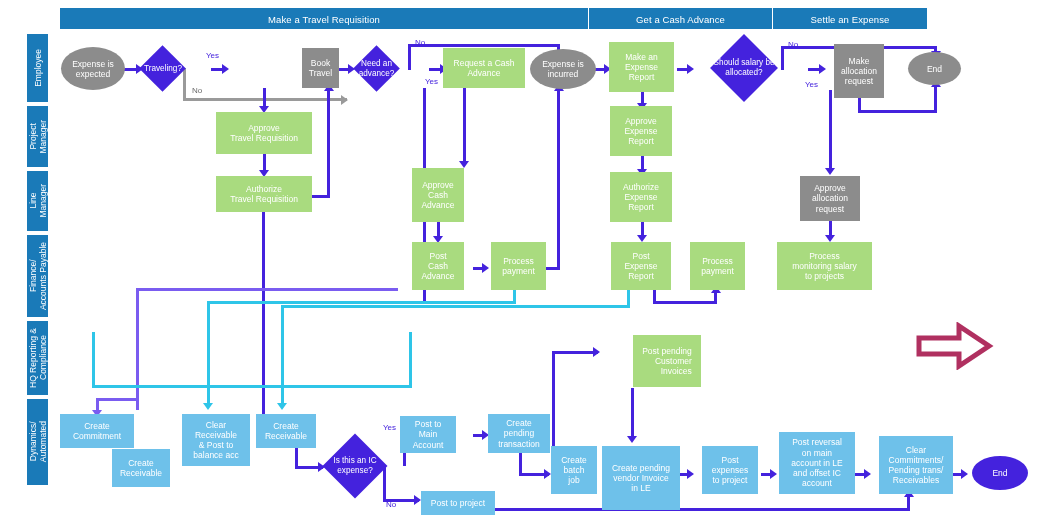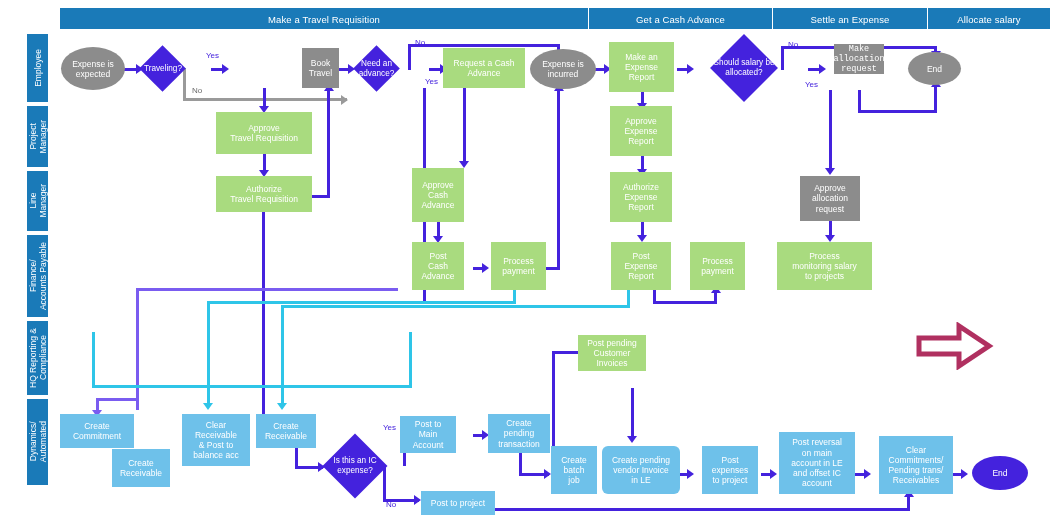--- a/index.html
+++ b/index.html
@@ -138,23 +138,20 @@
 
   <div class="phasebar p1" style="left:60px; width:528px;">
     <span class="plabel">Make a Travel Requisition</span>
   </div>
   <div class="phasebar" style="left:773px; width:154px;">
     <span class="plabel" style="left:50%; right:auto; transform:translate(-50%,-50%);">Settle an Expense</span>
   </div>
   <div class="phasebar" style="left:589px; width:183px;">
     <span class="plabel" style="left:50%; right:auto; transform:translate(-50%,-50%);">Get a Cash Advance</span>
   </div>
-  <div class="phasebar" style="left:928px; width:122px;">
-    <span class="plabel" style="left:50%; right:auto; transform:translate(-50%,-50%);">Allocate salary</span>
-  </div>
   <div class="phase-sep" style="left:588px;"></div>
   <div class="phase-sep" style="left:772px;"></div>
   <div class="phase-sep" style="left:927px;"></div>
 
   <div class="lane" style="top:33px; height:70px;">
     <span class="ltxt">Employee</span>
   </div>
   <div class="lane" style="top:105px; height:63px;">
     <span class="ltxt">Project
 Manager</span>
@@ -354,21 +351,21 @@
 incurred</div>
 
   <div class="node green" style="left:609px; top:42px; width:65px; height:50px;">Make an
 Expense
 Report</div>
 
   <div class="diamond-shape" style="left:720px; top:44px; width:48px; height:48px;"></div>
   <div class="diamond-txt" style="left:706px; top:57px; width:76px; height:22px;text-align:center;">Should salary be
 allocated?</div>
 
-  <div class="node gray" style="left:834px; top:44px; width:50px; height:30px;font-family:Liberation Mono, monospace;">Make
+  <div class="node gray" style="left:834px; top:44px; width:50px; height:54px;">Make
 allocation
 request</div>
 
   <div class="ellipse gray" style="left:908px; top:52px; width:53px; height:33px;">End</div>
 
   <div class="node green" style="left:216px; top:112px; width:96px; height:42px;">Approve
 Travel Requisition</div>
 
   <div class="node green" style="left:216px; top:176px; width:96px; height:36px;">Authorize
 Travel Requisition</div>
@@ -392,21 +389,21 @@
 payment</div>
   <div class="node green" style="left:611px; top:242px; width:60px; height:48px;">Post
 Expense
 Report</div>
   <div class="node green" style="left:690px; top:242px; width:55px; height:48px;">Process
 payment</div>
   <div class="node green" style="left:777px; top:242px; width:95px; height:48px;">Process
 monitoring salary
 to projects</div>
 
-  <div class="node green" style="left:578px; top:335px; width:68px; height:36px;">Post pending
+  <div class="node green" style="left:633px; top:335px; width:68px; height:52px;text-align:right;">Post pending
 Customer
 Invoices</div>
 
   <div class="node blue" style="left:60px; top:414px; width:74px; height:34px;">Create
 Commitment</div>
   <div class="node blue" style="left:112px; top:449px; width:58px; height:38px;">Create
 Receivable</div>
   <div class="node blue" style="left:182px; top:414px; width:68px; height:52px;">Clear
 Receivable
 &amp; Post to
@@ -420,21 +417,21 @@
 
   <div class="node blue" style="left:400px; top:416px; width:56px; height:37px;">Post to
 Main
 Account</div>
   <div class="node blue" style="left:488px; top:414px; width:62px; height:39px;">Create
 pending
 transaction</div>
   <div class="node blue" style="left:551px; top:446px; width:46px; height:48px;">Create
 batch
 job</div>
-  <div class="node blue" style="left:602px; top:446px; width:78px; height:48px;border-radius:6px;">Create pending
+  <div class="node blue" style="left:602px; top:446px; width:78px; height:64px;">Create pending
 vendor Invoice
 in LE</div>
   <div class="node blue" style="left:702px; top:446px; width:56px; height:48px;">Post
 expenses
 to project</div>
   <div class="node blue" style="left:779px; top:432px; width:76px; height:62px;">Post reversal
 on main
 account in LE
 and offset IC
 account</div>

